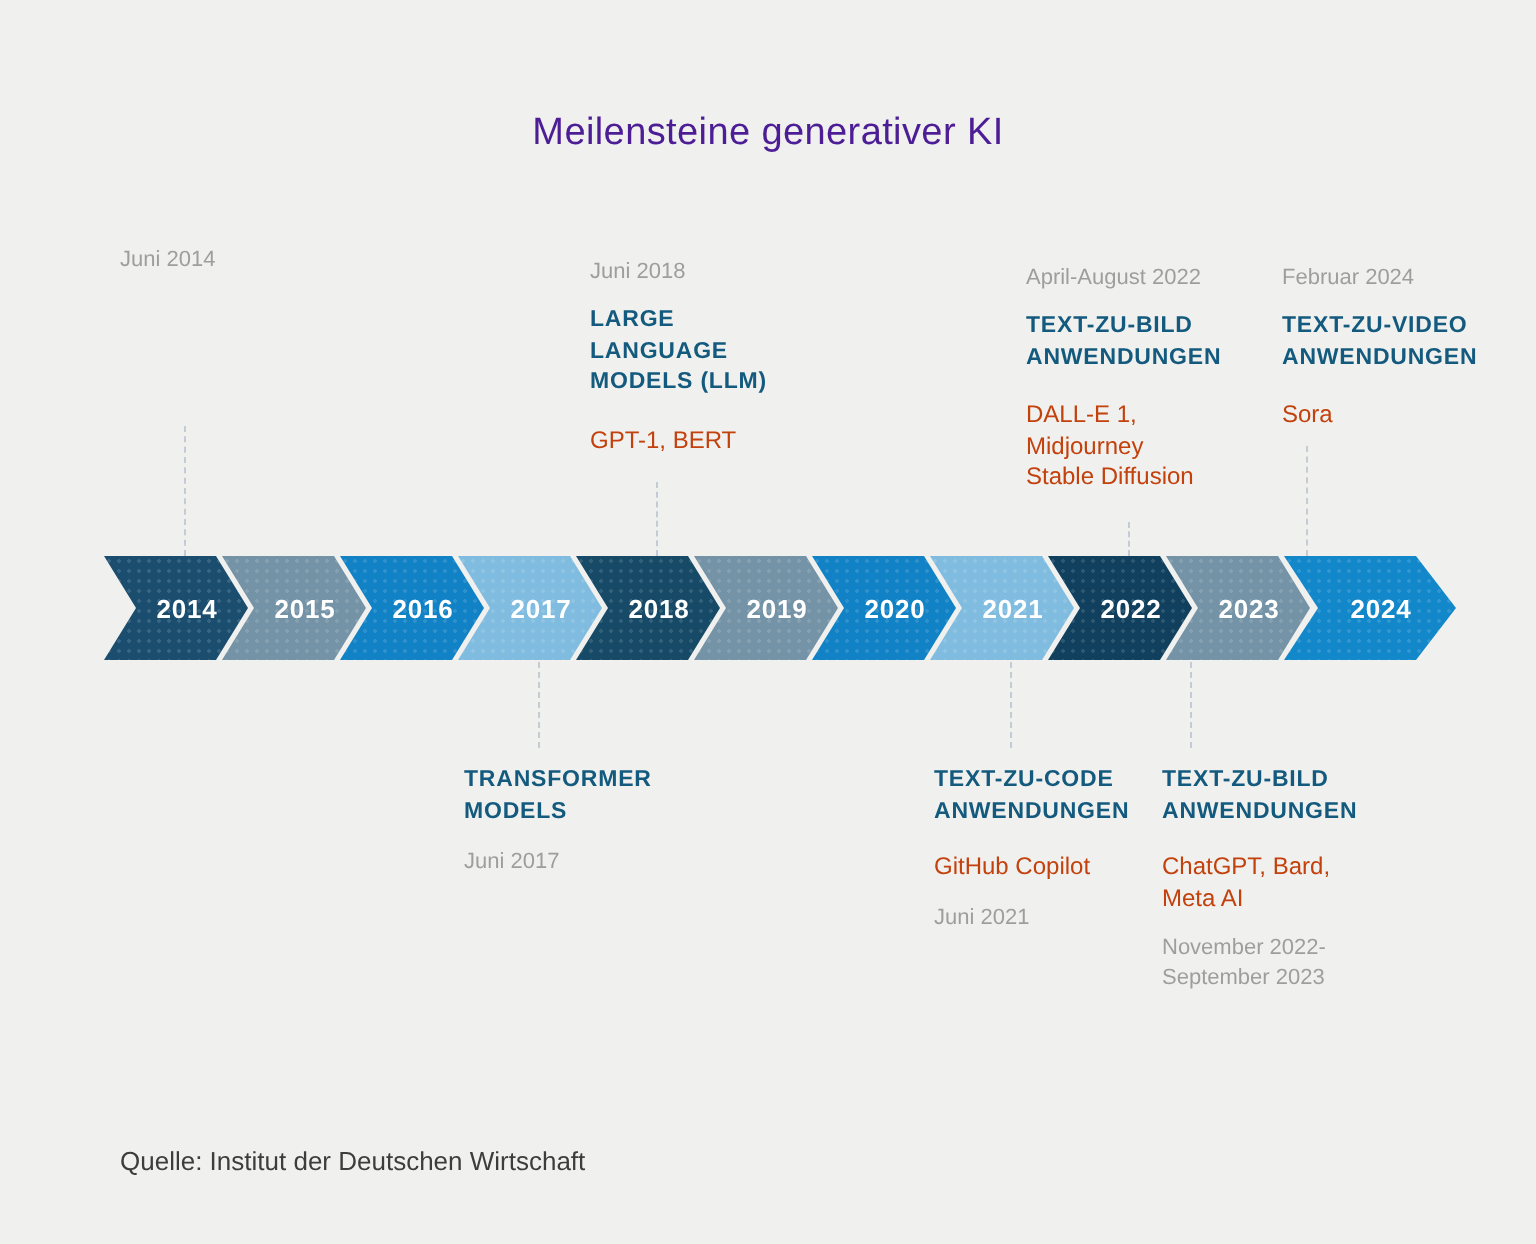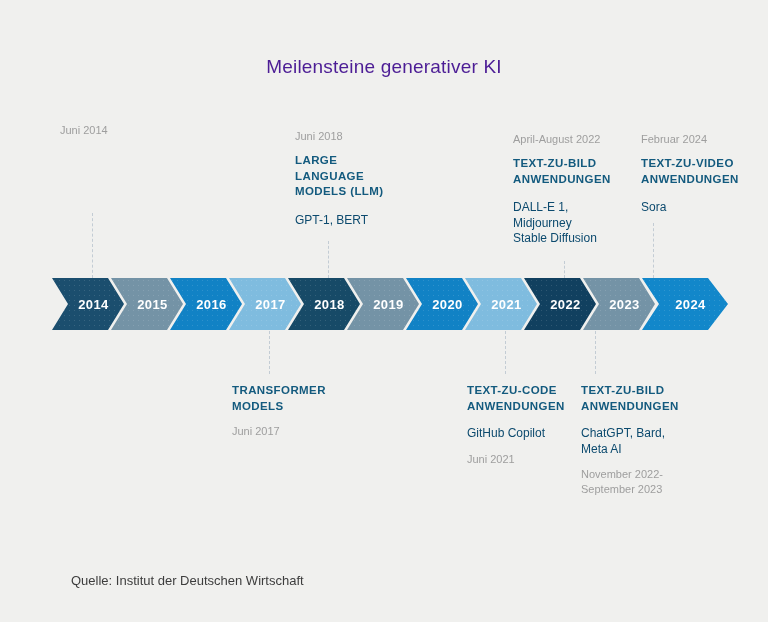--- a/index.html
+++ b/index.html
@@ -24,21 +24,21 @@
   .m-date {
     font-size: 11px; color: #9e9e9e; line-height: 15px;
     white-space: pre-line;
   }
   .m-title {
     font-size: 11.5px; font-weight: 700; letter-spacing: 0.4px;
     color: #135a7e; line-height: 15.5px; text-transform: uppercase;
     white-space: pre-line;
   }
   .m-examples {
-    font-size: 12px; color: #0c4a6e; line-height: 15.5px;
+    font-size: 12px; color: #c2410c; line-height: 15.5px;
     white-space: pre-line;
   }
   .m-examples:empty, .m-date:empty { display: none; }
   .milestone.top .m-date { margin-bottom: 9px; }
   .milestone.top .m-examples { margin-top: 13px; }
   .milestone.bottom .m-examples { margin-top: 12px; }
   .milestone.bottom .m-date { margin-top: 10px; }
 
   
   .timeline {
@@ -60,21 +60,21 @@
     color: #ffffff; font-size: 13px; font-weight: 700; letter-spacing: 0.4px;
   }
 
   
   .connector {
     position: absolute; width: 0;
     border-left: 1px dashed #c3ccd4;
   }
 
   .source-line {
-    position: absolute; left: 71px; top: 573px;
+    position: absolute; left: 60px; top: 573px;
     font-size: 13px; color: #3d3d3d;
   }
 </style>
 </head>
 <body>
 
 <div class="canvas">
 
   <div class="page-title">Meilensteine generativer KI</div>
 

